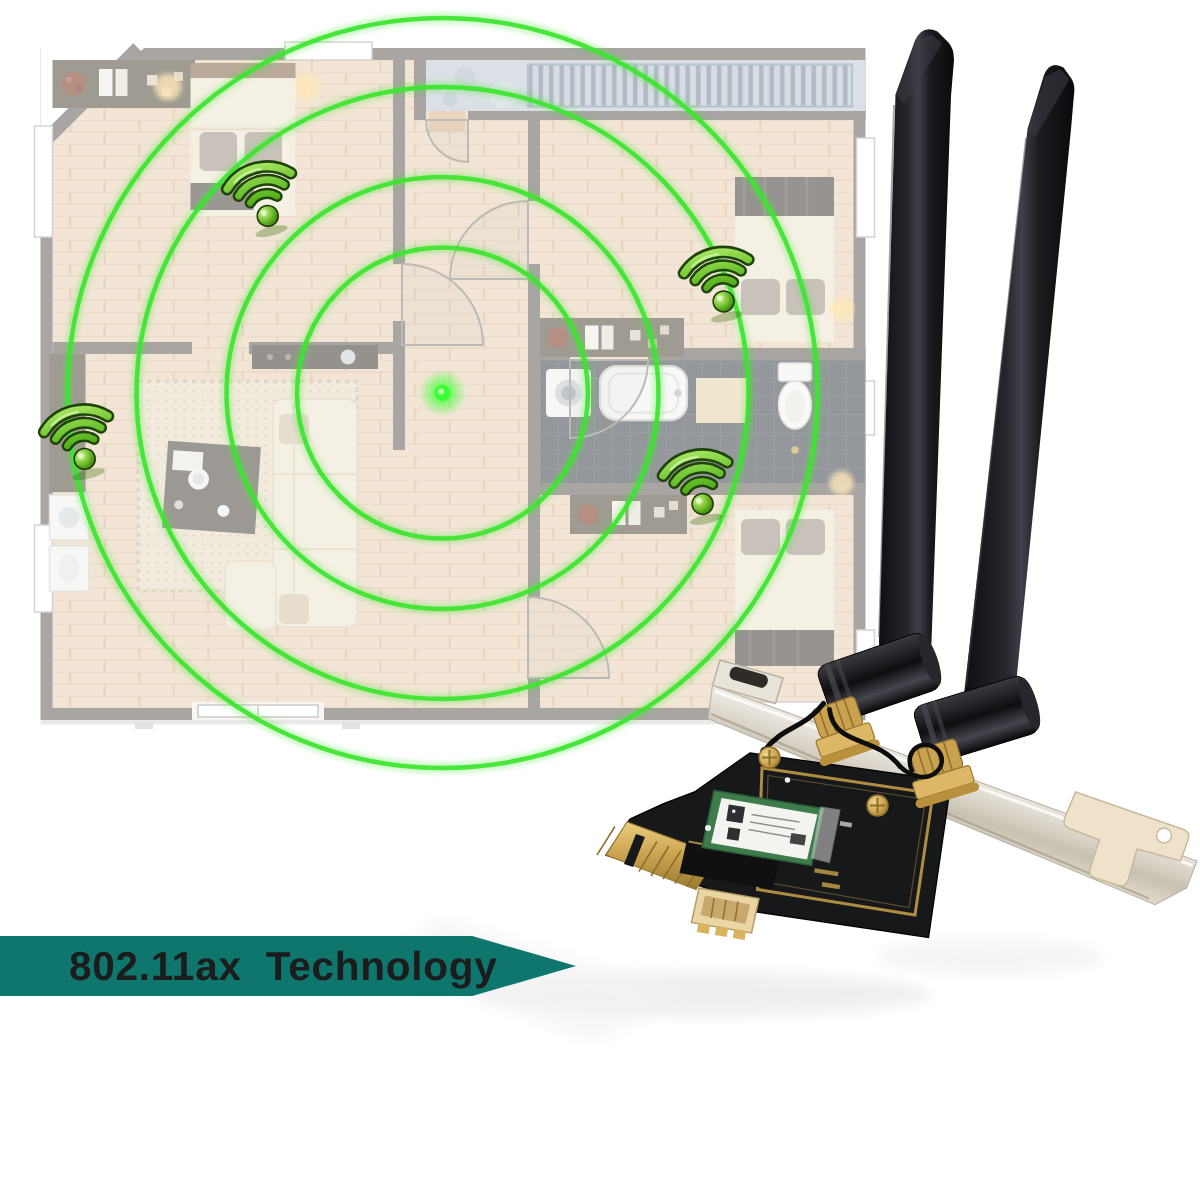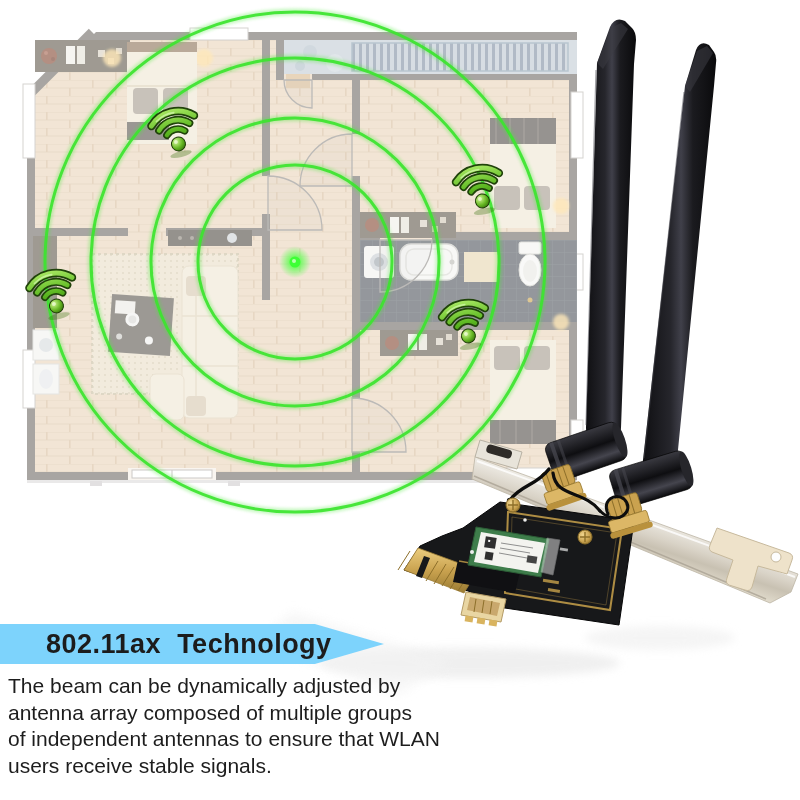--- a/index.html
+++ b/index.html
@@ -1,19 +1,19 @@
 <!DOCTYPE html>
 <html><head>
 <meta charset="utf-8">
 <style>
   html,body{margin:0;padding:0;background:#ffffff;}
   #stage{position:relative;width:800px;height:800px;background:#ffffff;overflow:hidden;
          font-family:"Liberation Sans",sans-serif;}
   #scene{position:absolute;left:0;top:0;}
-  .banner{position:absolute;left:0;top:624px;width:384px;height:40px;background:#7dd3fc;
+  .banner{position:absolute;left:0;top:624px;width:384px;height:40px;background:#0f766e;
           clip-path:polygon(0 0,82% 0,100% 50%,82% 100%,0 100%);
           display:flex;align-items:center;padding-left:46px;box-sizing:border-box;}
   .banner span{font-size:27px;font-weight:bold;color:#1c1c1c;letter-spacing:.5px;white-space:pre;}
   .description{position:absolute;left:8px;top:673px;width:460px;font-size:21px;line-height:26.5px;
                color:#1d1d1d;white-space:pre-line;}
 </style>
 </head>
 <body>
 
 <div id="stage">
@@ -434,18 +434,14 @@
     <path d="M508,505 H518 M513,500 V510" stroke="#8d6f2a" stroke-width="1.4"></path>
     <circle cx="585" cy="537" r="7" fill="url(#goldRad)" stroke="#8d6f2a" stroke-width="1"></circle>
     <path d="M580,537 H590 M585,532 V542" stroke="#8d6f2a" stroke-width="1.4"></path>
   </g>
 </g>
 </svg>
 
 <div class="banner">
   <span>802.11ax  Technology</span>
 </div>
-<div class="description">The beam can be dynamically adjusted by
-antenna array composed of multiple groups
-of independent antennas to ensure that WLAN
-users receive stable signals.</div>
 
 </div>
 
 </body></html>

